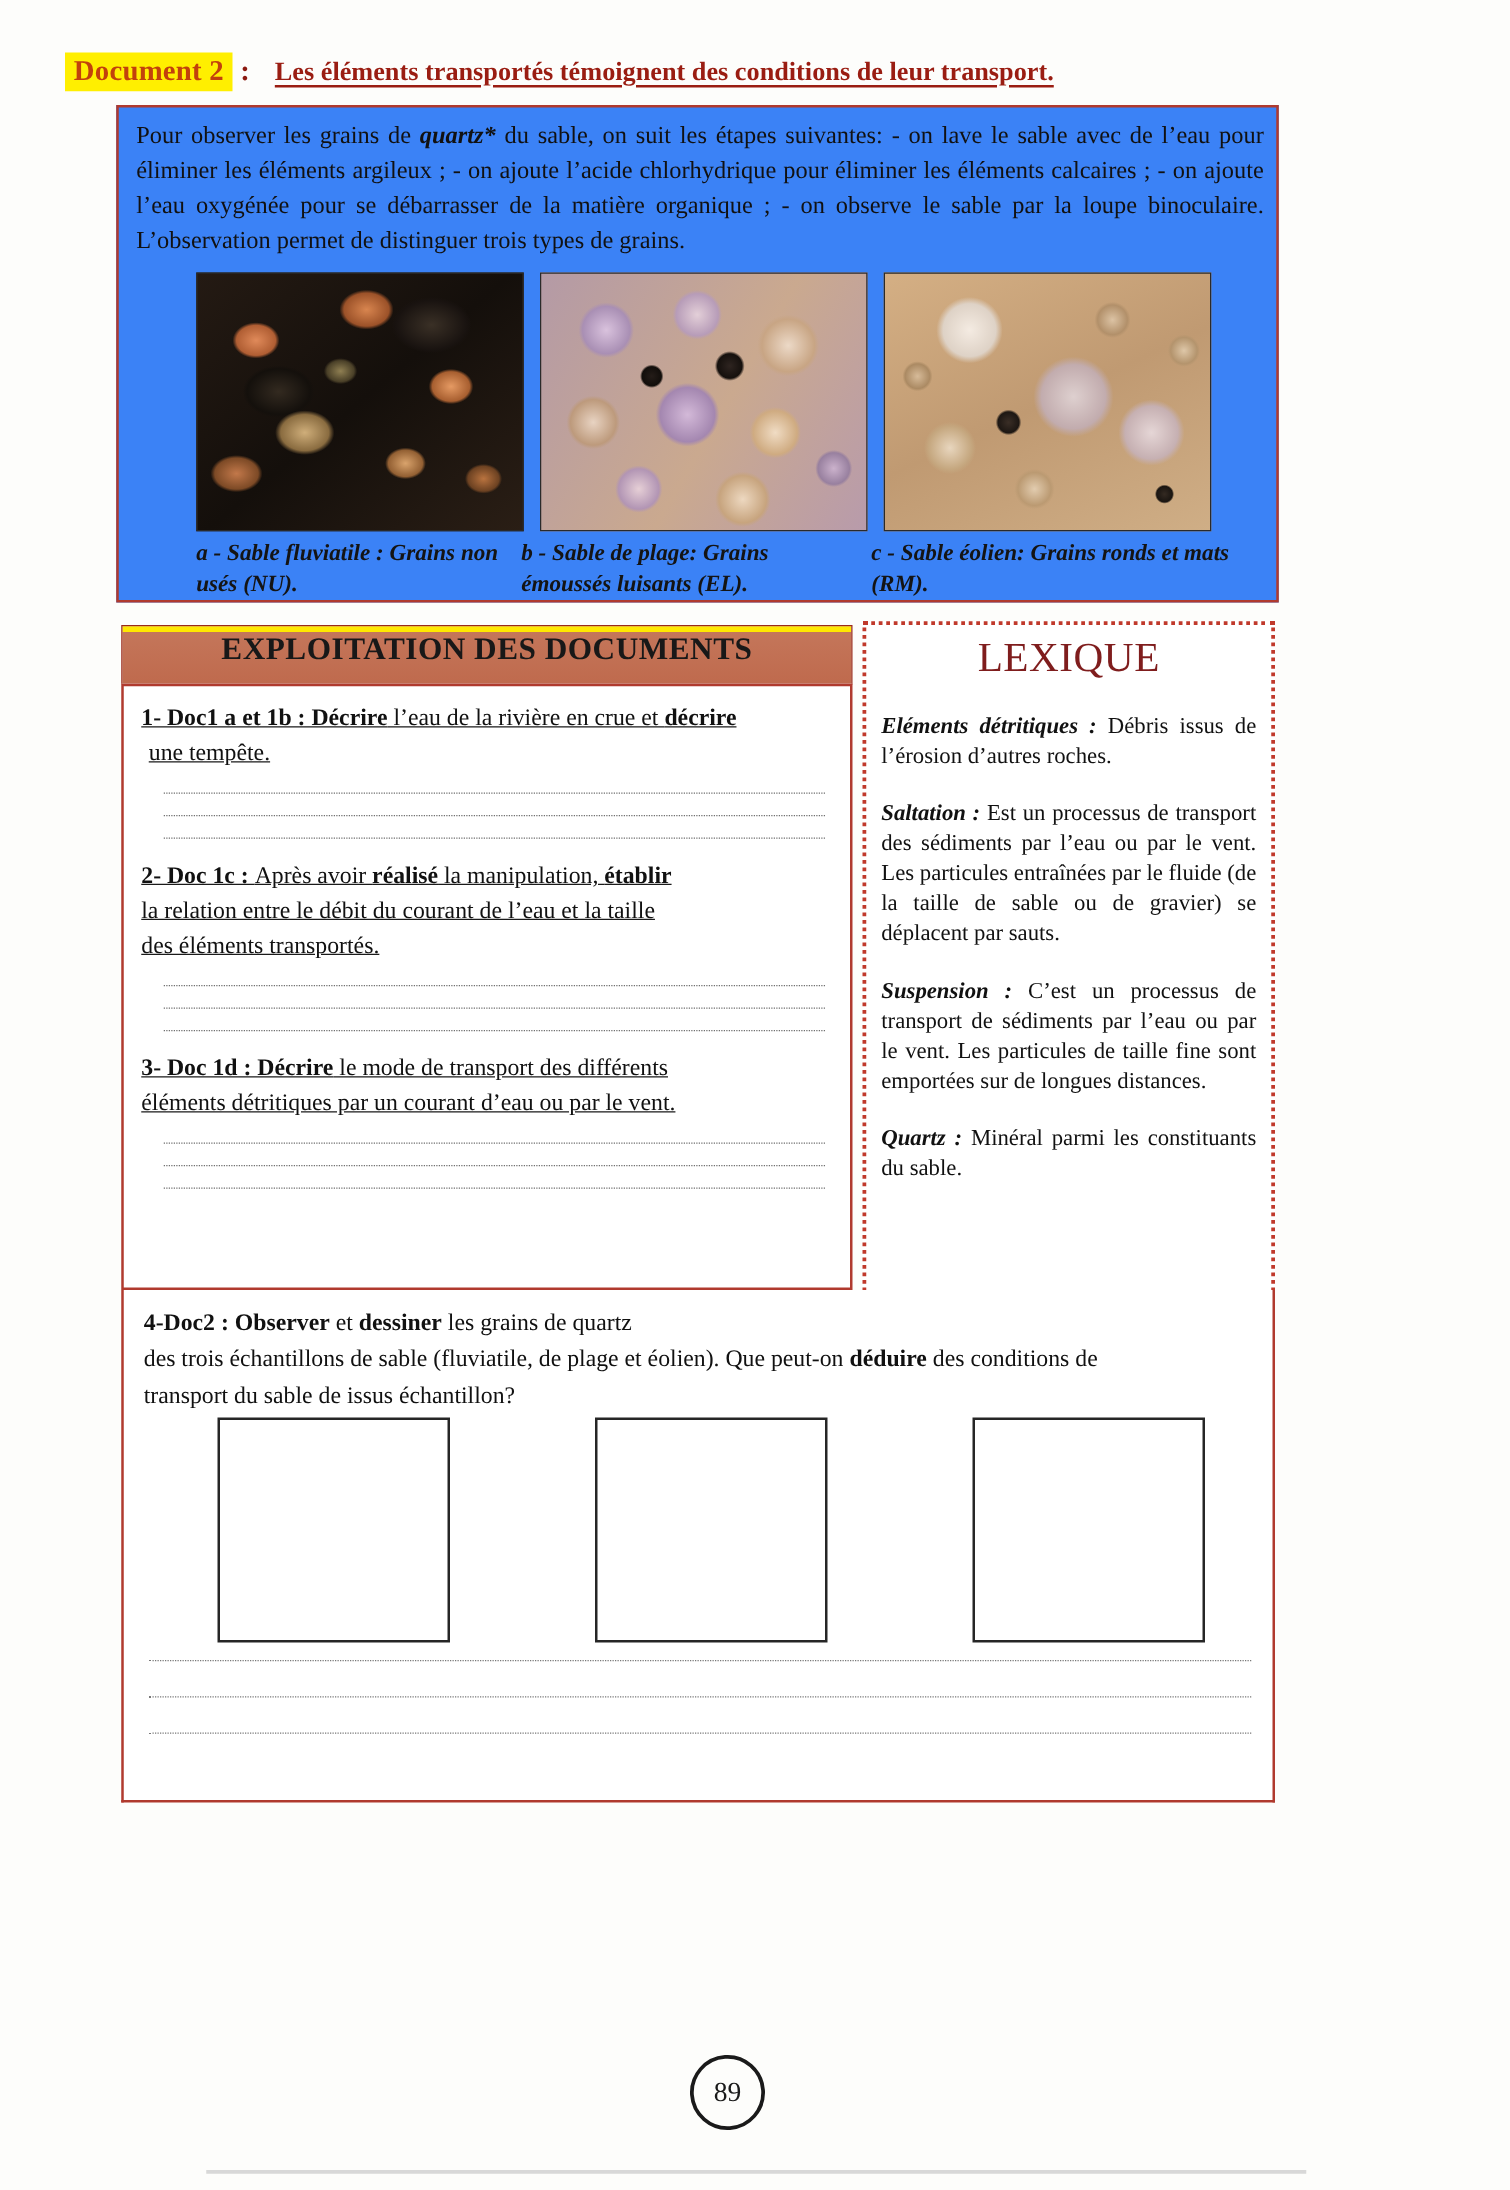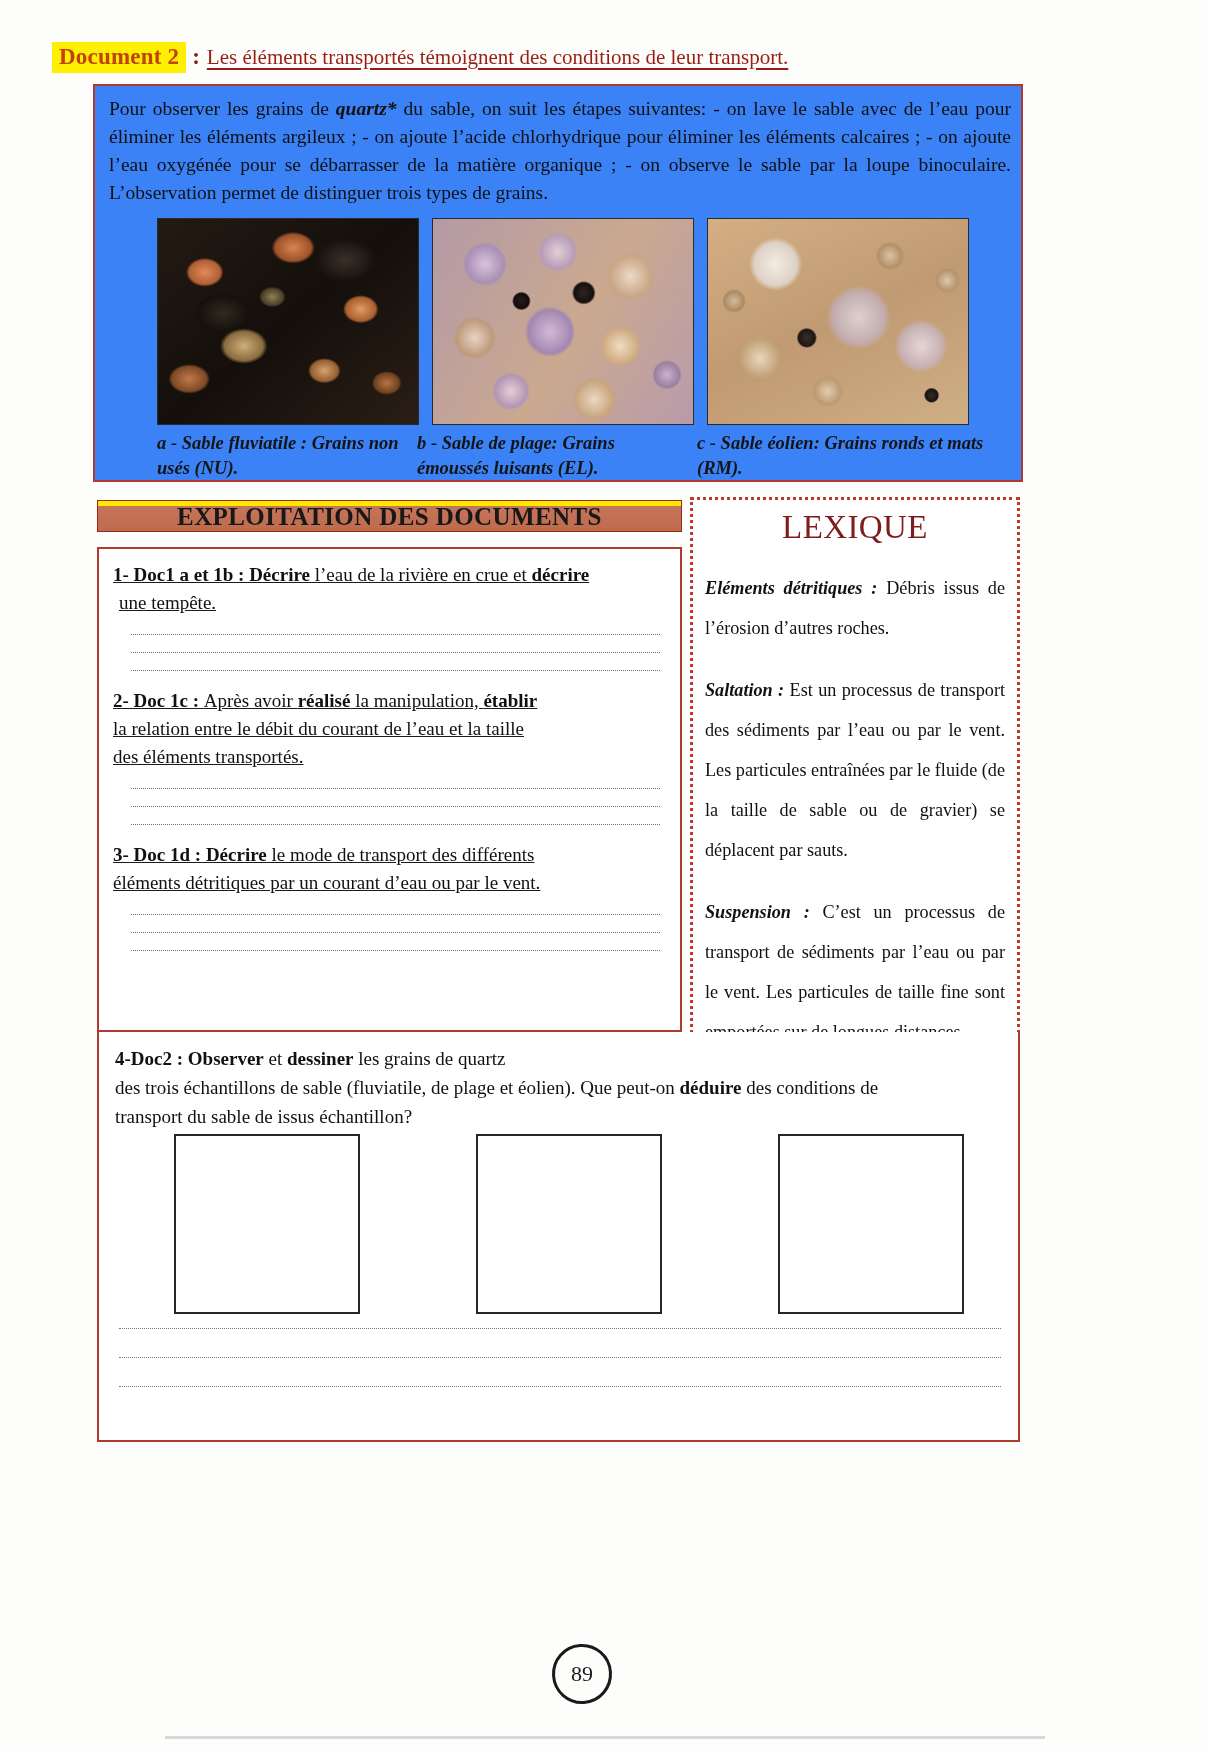--- a/index.html
+++ b/index.html
@@ -46,23 +46,23 @@
     white-space: nowrap;
   }
   #doc-colon {
     color: #8c1a10;
     font-weight: bold;
     font-size: 23px;
     margin-left: 6px;
   }
   #doc-heading {
     color: #9a1d12;
-    font-weight: normal;
+    font-weight: bold;
     font-size: 21px;
-    margin-left: 7px;
+    margin-left: 20px;
     text-decoration: underline;
     text-underline-offset: 4px;
     white-space: nowrap;
   }
 
   
   #doc-box {
     position: absolute;
     left: 93px;
     top: 84px;
@@ -174,26 +174,26 @@
   #caption-a { left: 0px;   top: 0; width: 258px; }
   #caption-b { left: 260px; top: 0; width: 260px; }
   #caption-c { left: 540px; top: 0; width: 290px; }
 
   
   #exploitation-header {
     position: absolute;
     left: 97px;
     top: 500px;
     width: 585px;
-    height: 32px;
+    height: 48px;
     border: 1px solid #9a2a18;
     background: linear-gradient(180deg, #ffe800 0px, #ffe800 5px, #c4765a 5px, #bf6a4d 100%);
     box-sizing: border-box;
     display: flex;
-    align-items: flex-end;
+    align-items: flex-start;
     justify-content: center;
   }
   #exploitation-title {
     font-weight: bold;
     font-size: 25px;
     letter-spacing: 0.4px;
     color: #181818;
     padding-top: 5px;
   }
 
@@ -238,21 +238,21 @@
   #lexique-title {
     text-align: center;
     font-weight: normal;
     font-size: 33px;
     letter-spacing: 0.4px;
     color: #7f1d1d;
     margin: 3px 0 12px 0;
   }
   .lex-entry {
     font-size: 18.2px;
-    line-height: 40px;
+    line-height: 24px;
     text-align: justify;
     color: #111;
     margin-bottom: 9px;
     margin-top: 22px;
   }
   .lex-entry .term {
     font-weight: bold;
     font-style: italic;
   }
 

